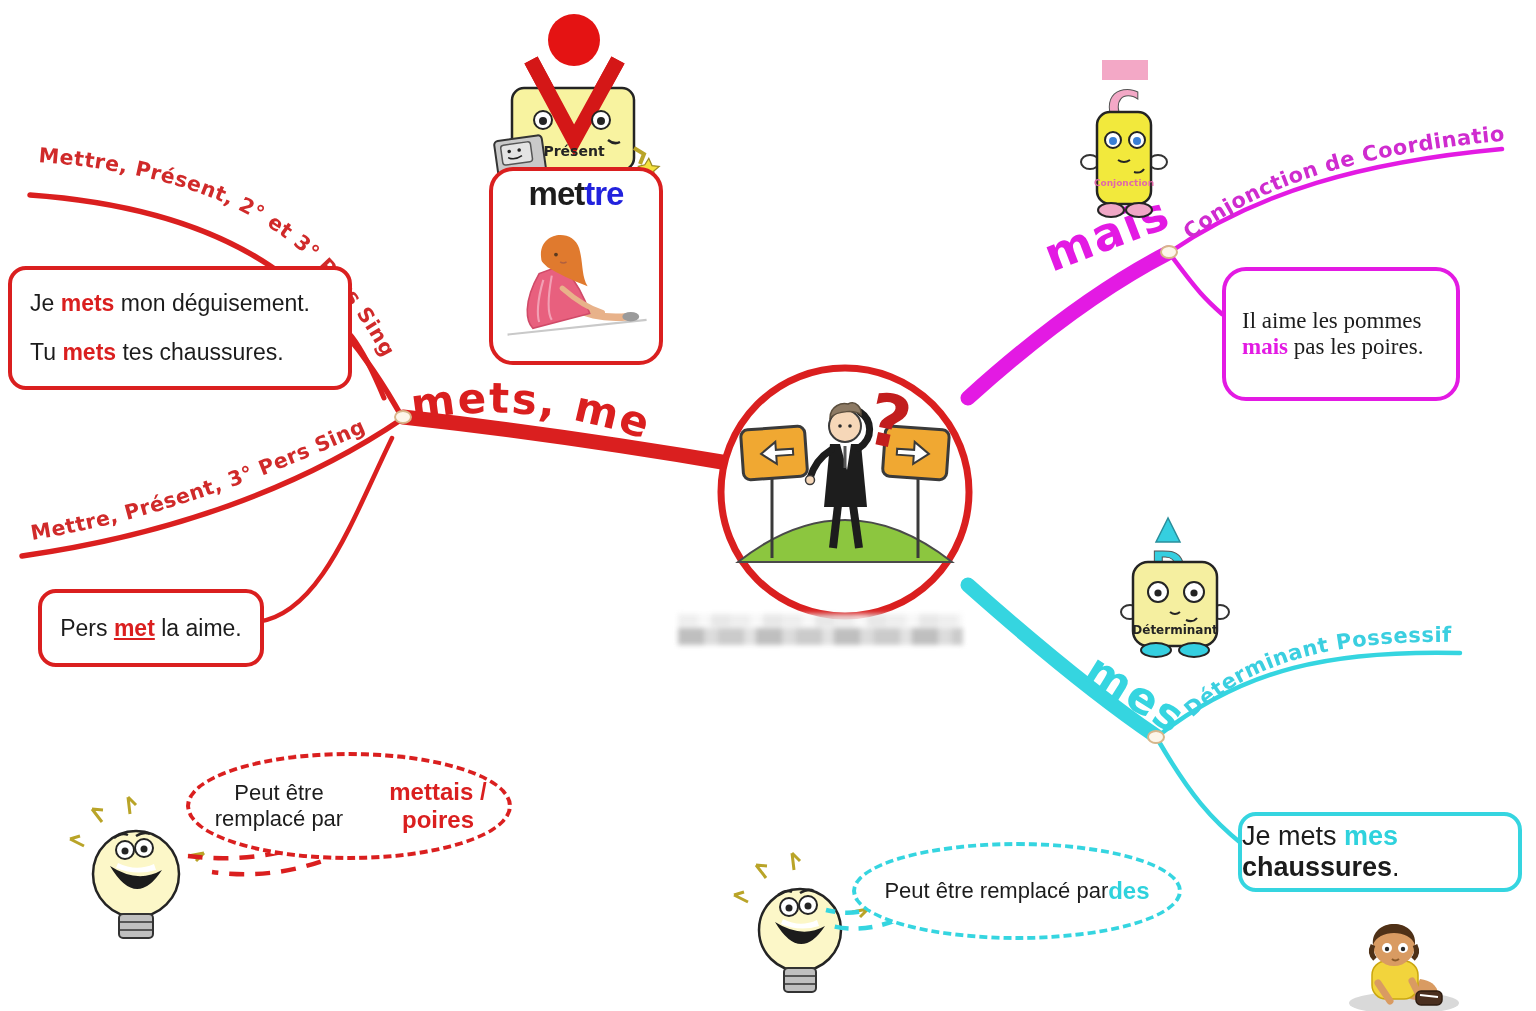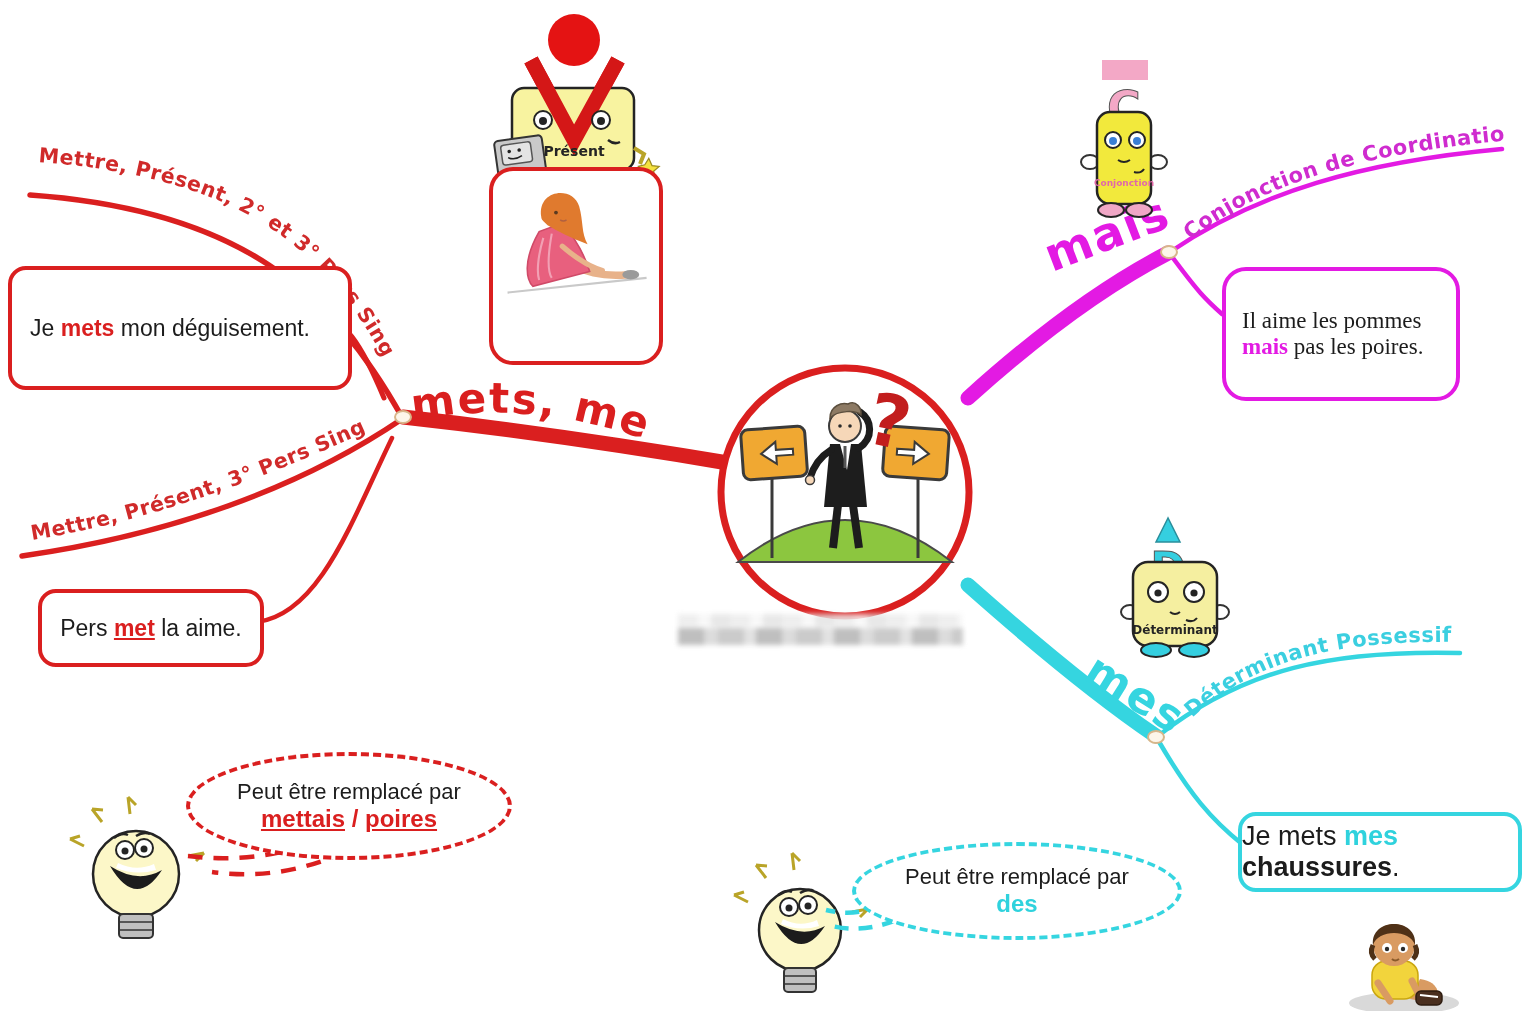--- a/index.html
+++ b/index.html
@@ -21,27 +21,27 @@
             align-items:center;font-size:23px;}
   .box-mais{left:1222px;top:267px;width:198px;height:126px;border:4px solid #e31ae3;border-radius:24px;
             padding:0 16px;font-size:23px;font-family:"Liberation Serif",serif;}
   .box-mes{left:1238px;top:812px;width:276px;height:72px;border:4px solid #35d5e0;
            align-items:center;font-size:27px;}
 
   .verb-card{left:489px;top:167px;width:166px;height:190px;border:4px solid #da1f1f;border-radius:24px;
              position:absolute;background:#fff;text-align:center;}
   .verb-card .title{font-size:33px;margin-top:4px;letter-spacing:-1px;color:#1c1c1c;}
 
-  .bubble{position:absolute;border-radius:50%;display:flex;flex-direction:column;align-items:center;
+  .bubble{position:absolute;border-radius:50%;display:flex;flex-direction:row;align-items:center;
           justify-content:center;text-align:center;color:#1c1c1c;background:#fff;}
   .bubble-red{left:186px;top:752px;width:318px;height:100px;border:4px dashed #da1f1f;}
   .bubble-cyan{left:852px;top:842px;width:322px;height:90px;border:4px dashed #35d5e0;}
   .bubble .l1{font-size:22px;}
   .bubble .l2{font-size:24px;}
-  .u-red{color:#da1f1f;font-weight:bold;text-decoration:underline;}
+  .u-red{color:#da1f1f;font-weight:bold;}
   .sl-red{color:#da1f1f;font-weight:bold;}
 
   .watermark{position:absolute;left:678px;top:614px;width:285px;height:36px;filter:blur(2.5px);opacity:.85;}
   .watermark .r1{height:13px;background:repeating-linear-gradient(90deg,#ececec 0 20px,#f7f7f7 20px 33px,#e4e4e4 33px 52px);}
   .watermark .r2{height:17px;margin-top:1px;background:repeating-linear-gradient(90deg,#b4b4b4 0 26px,#d6d6d6 26px 40px,#c2c2c2 40px 66px,#dddddd 66px 78px);}
 </style>
 </head>
 <body>
 
 <div class="stage">
@@ -261,36 +261,38 @@
         <circle cx="55" cy="44" r="2.2" fill="#2b2b2b"></circle>
       <circle cx="71" cy="43" r="5" fill="#fff"></circle>
         <circle cx="71" cy="44" r="2.2" fill="#2b2b2b"></circle>
       <path d="M60,54 q3,3 7,0" stroke="#8a5a2a" stroke-width="2" fill="none"></path>
       <rect x="84" y="86" width="26" height="14" rx="5" fill="#4a2f1f" stroke="#2e1c10" stroke-width="1.5"></rect>
       <line x1="88" y1="90" x2="106" y2="92" stroke="#fff" stroke-width="2"></line>
     </g>
   </svg>
 
   <div class="verb-card">
+    <div class="title"><span class="b">met</span><span class="b" style="color:#2222dd">tre</span></div>
     <svg width="158" height="140" viewBox="0 0 150 130">
       <path d="M10,114 L142,100" stroke="#c9c9c9" stroke-width="2"></path>
       <path d="M58,80 C82,96 102,99 124,97" stroke="#e8b28a" stroke-width="7" fill="none" stroke-linecap="round"></path>
       <ellipse cx="127" cy="97" rx="8" ry="4.5" fill="#9a9a9a"></ellipse>
       <path d="M40,56 C24,84 28,102 34,108 L88,94 C82,74 72,60 62,48 Z" fill="#e8607e" stroke="#d04a68" stroke-width="1.5"></path>
       <path d="M44,62 C38,82 38,96 40,102 M52,58 C48,80 48,94 52,100" stroke="#f2a0b4" stroke-width="2" fill="none"></path>
       <path d="M62,70 C78,84 90,90 100,93" stroke="#e8b28a" stroke-width="5" fill="none" stroke-linecap="round"></path>
       <circle cx="58" cy="38" r="14" fill="#f6d3b8"></circle>
       <path d="M42,42 C38,16 72,12 78,32 C82,46 80,58 86,68 C70,62 58,56 48,50 C44,46 42,45 42,42 Z" fill="#e07a2e"></path>
       <circle cx="56" cy="38" r="1.8" fill="#5a3a20"></circle>
       <path d="M60,45 q3,2 6,0" stroke="#b06040" stroke-width="1.5" fill="none"></path>
     </svg>
   </div>
 
   <div class="node-box box-je-mets">
     <div><span>Je </span><span class="kw-red">mets</span><span> mon déguisement.</span></div>
+    <div><span>Tu </span><span class="kw-red">mets</span><span> tes chaussures.</span></div>
   </div>
 
   <div class="node-box box-elle">
     <div><span>Pers </span><span class="kw-red-u">met</span><span> la aime.</span></div>
   </div>
 
   <div class="node-box box-mais">
     <div><span>Il aime les pommes</span></div>
     <div><span class="kw-mag">mais</span><span> pas les poires.</span></div>
   </div>

